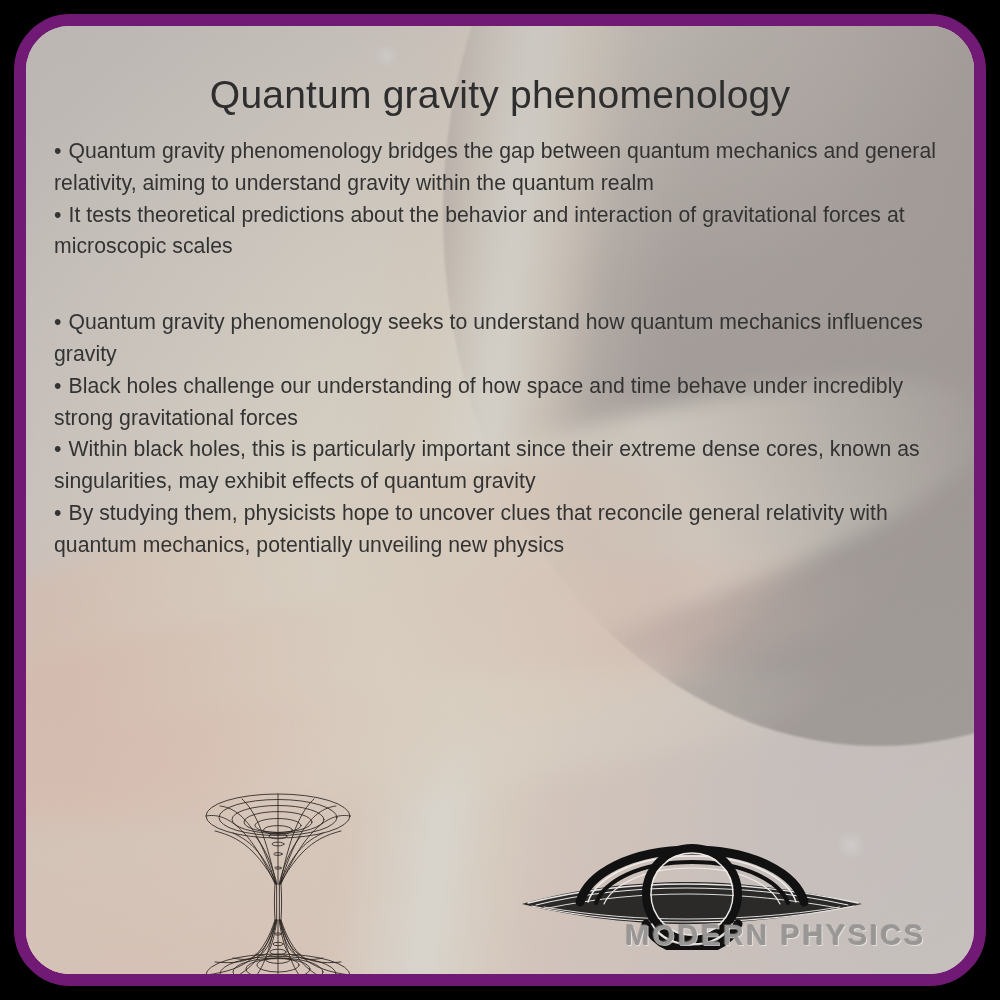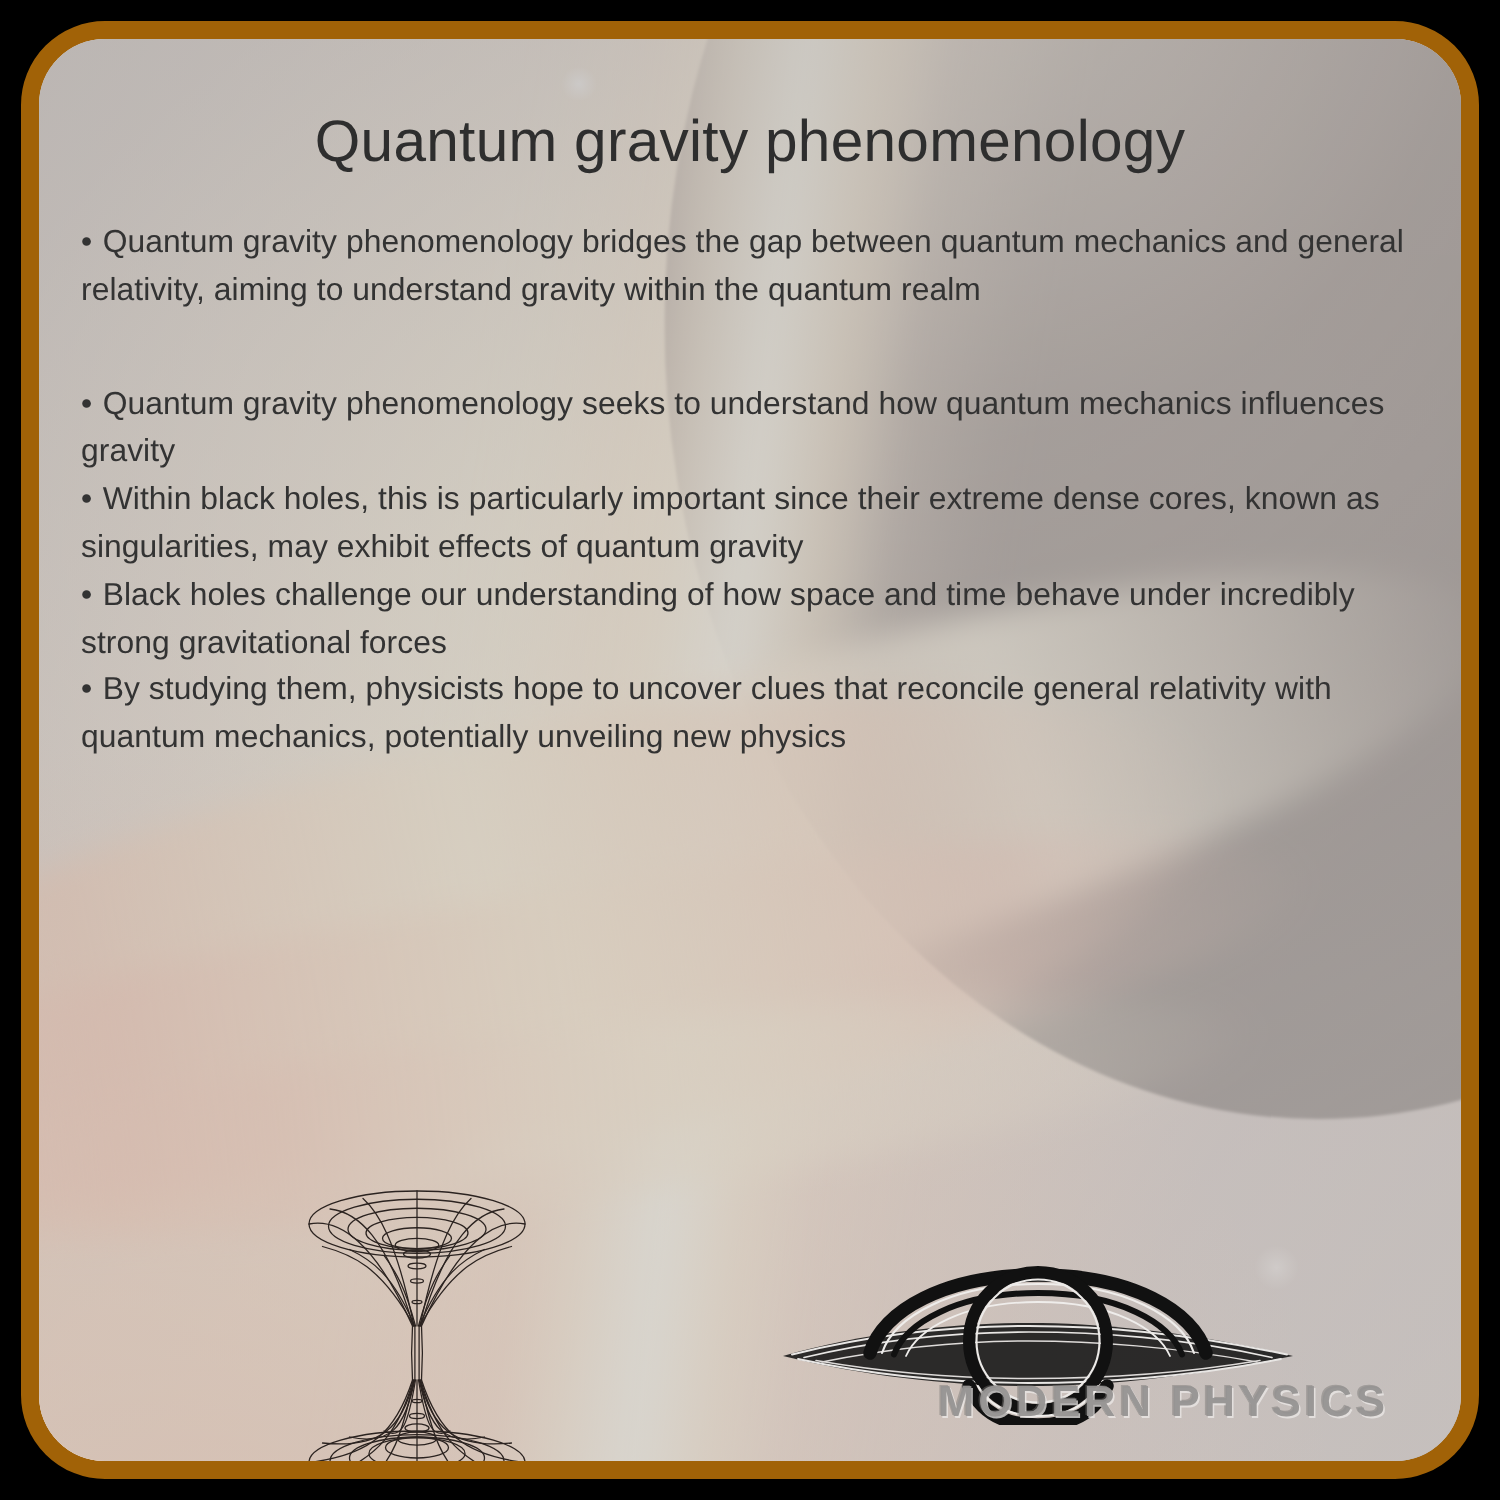--- a/index.html
+++ b/index.html
@@ -11,21 +11,21 @@
   body {
     font-family: "Liberation Sans", sans-serif;
   }
 
   
   .slide {
     position: absolute;
     left: 14px; top: 14px;
     width: 972px; height: 972px;
     box-sizing: border-box;
-    border: 12px solid #a16207;
+    border: 12px solid #701a75;
     border-radius: 56px;
     overflow: hidden;
     background: #b9b6b4;
   }
 
   .canvas {
     position: absolute;
     inset: 0;
     overflow: hidden;
   }
@@ -148,21 +148,21 @@
 
   .bullets {
     margin: 0;
     padding: 0;
     list-style: none;
     font-size: 21.2px;
     line-height: 31.8px;
     color: #333333;
     letter-spacing: .05px;
   }
-  .bullets.b-one { margin-top: 28px; }
+  .bullets.b-one { margin-top: 17px; }
   .bullets.b-two { margin-top: 44px; }
   .bullets li {
     margin: 0;
     text-indent: 0;
   }
   .bullets li::before {
     content: "\2022";
     margin-right: 7px;
   }
 
@@ -209,27 +209,28 @@
     <div class="star s2"></div>
     <div class="veil"></div>
   </div>
 
   <div class="content">
 
     <h1 class="heading h-one">Quantum gravity phenomenology</h1>
 
     <ul class="bullets b-one">
       <li>Quantum gravity phenomenology bridges the gap between quantum mechanics and general relativity, aiming to understand gravity within the quantum realm</li>
+      <li>It tests theoretical predictions about the behavior and interaction of gravitational forces at microscopic scales</li>
     </ul>
 
 
     <ul class="bullets b-two">
       <li>Quantum gravity phenomenology seeks to understand how quantum mechanics influences gravity</li>
+      <li>Black holes challenge our understanding of how space and time behave under incredibly strong gravitational forces</li>
       <li>Within black holes, this is particularly important since their extreme dense cores, known as singularities, may exhibit effects of quantum gravity</li>
-      <li>Black holes challenge our understanding of how space and time behave under incredibly strong gravitational forces</li>
       <li>By studying them, physicists hope to uncover clues that reconcile general relativity with quantum mechanics, potentially unveiling new physics</li>
     </ul>
   </div>
 
   <svg class="wormhole" viewBox="0 0 200 212">
     <g fill="none" stroke="#2b2320" stroke-width="0.85" stroke-linecap="round">
 
       <ellipse cx="100" cy="32" rx="72" ry="22"></ellipse>
       <ellipse cx="100" cy="33.5" rx="59" ry="18"></ellipse>
       <ellipse cx="100" cy="35.5" rx="46" ry="14"></ellipse>

